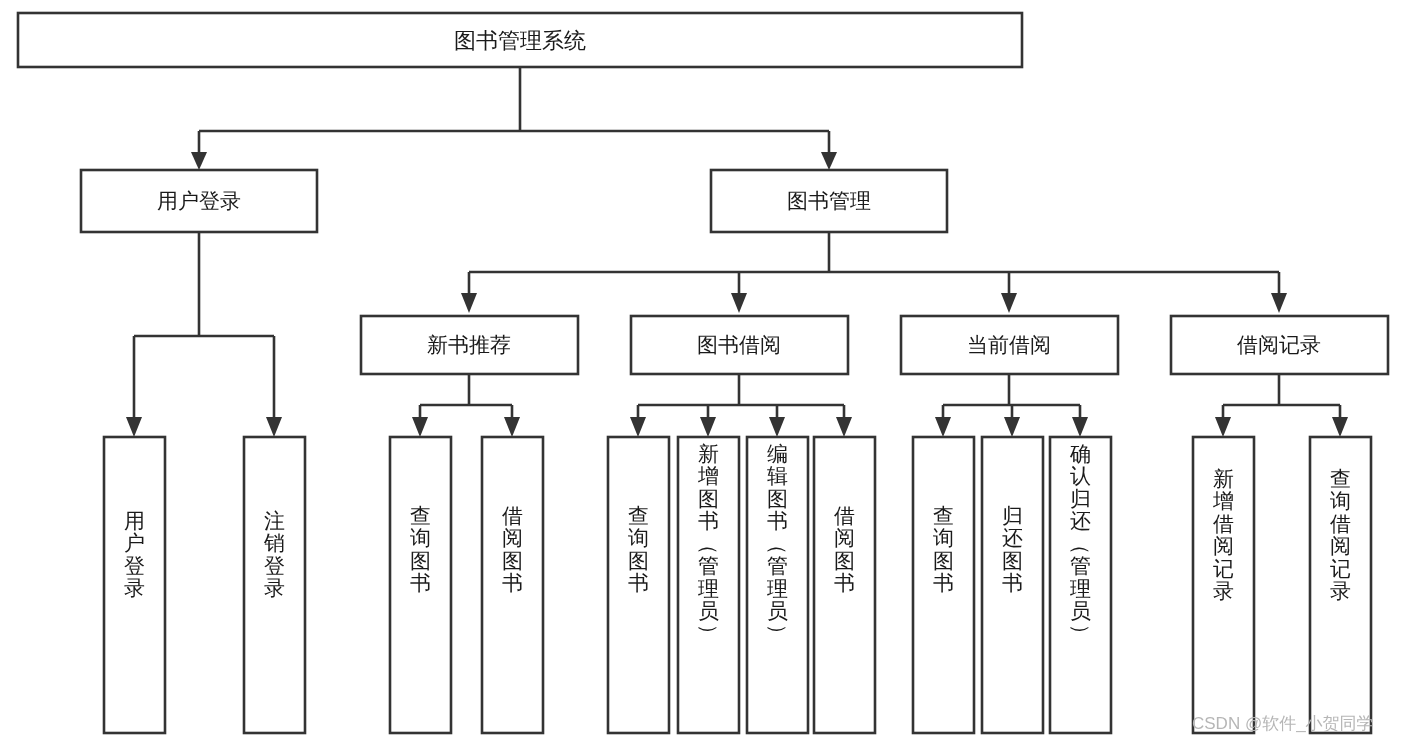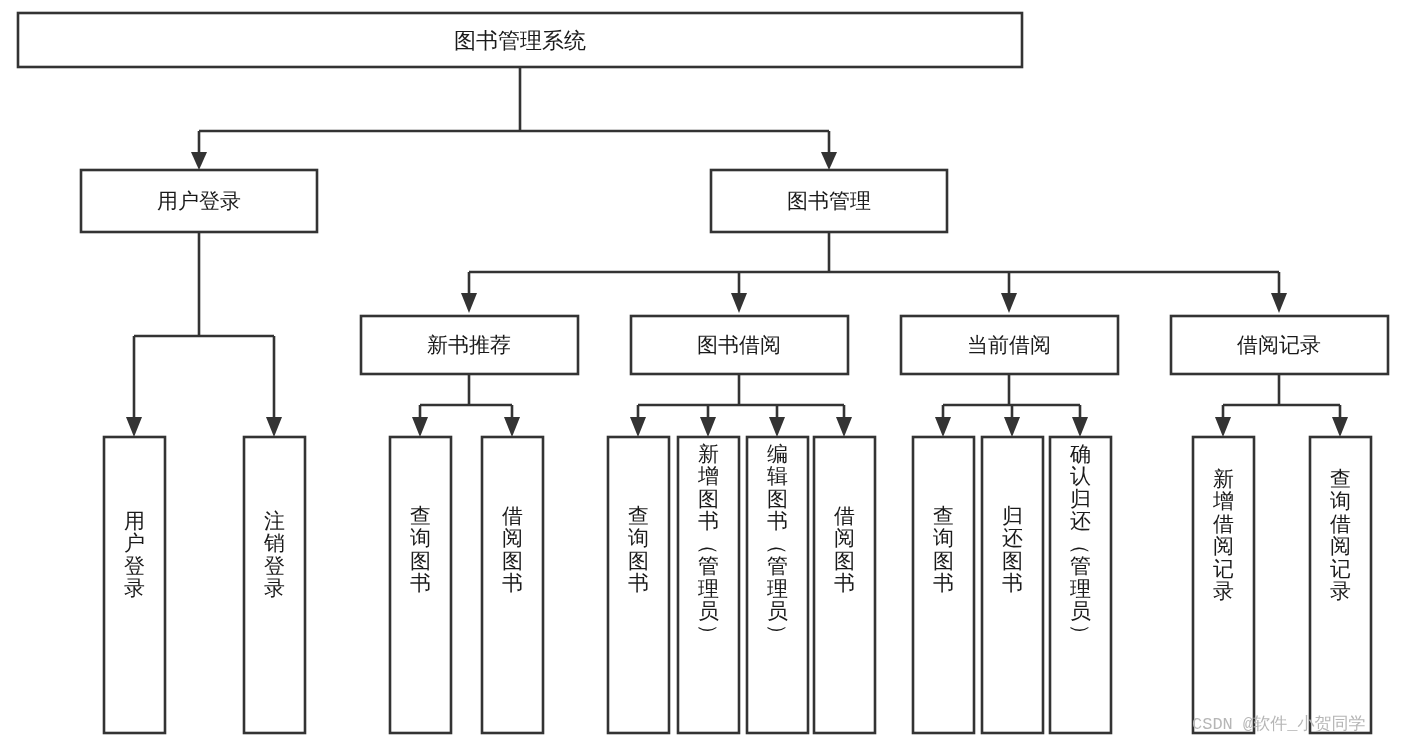--- a/index.html
+++ b/index.html
@@ -75,21 +75,21 @@
     text-align: center;
   }
   .leaf-label span.paren {
     transform: rotate(90deg);
     display: block;
   }
   .watermark {
     position: absolute;
     left: 1192px;
     top: 712px;
-    font-family: Liberation Mono, monospace;
+    font-family: Liberation Sans, sans-serif;
     font-size: 17px;
     color: #b6b6b6;
     white-space: nowrap;
     pointer-events: none;
   }
 </style>
 </head>
 <body>
 
 <div id="diagram-root">

